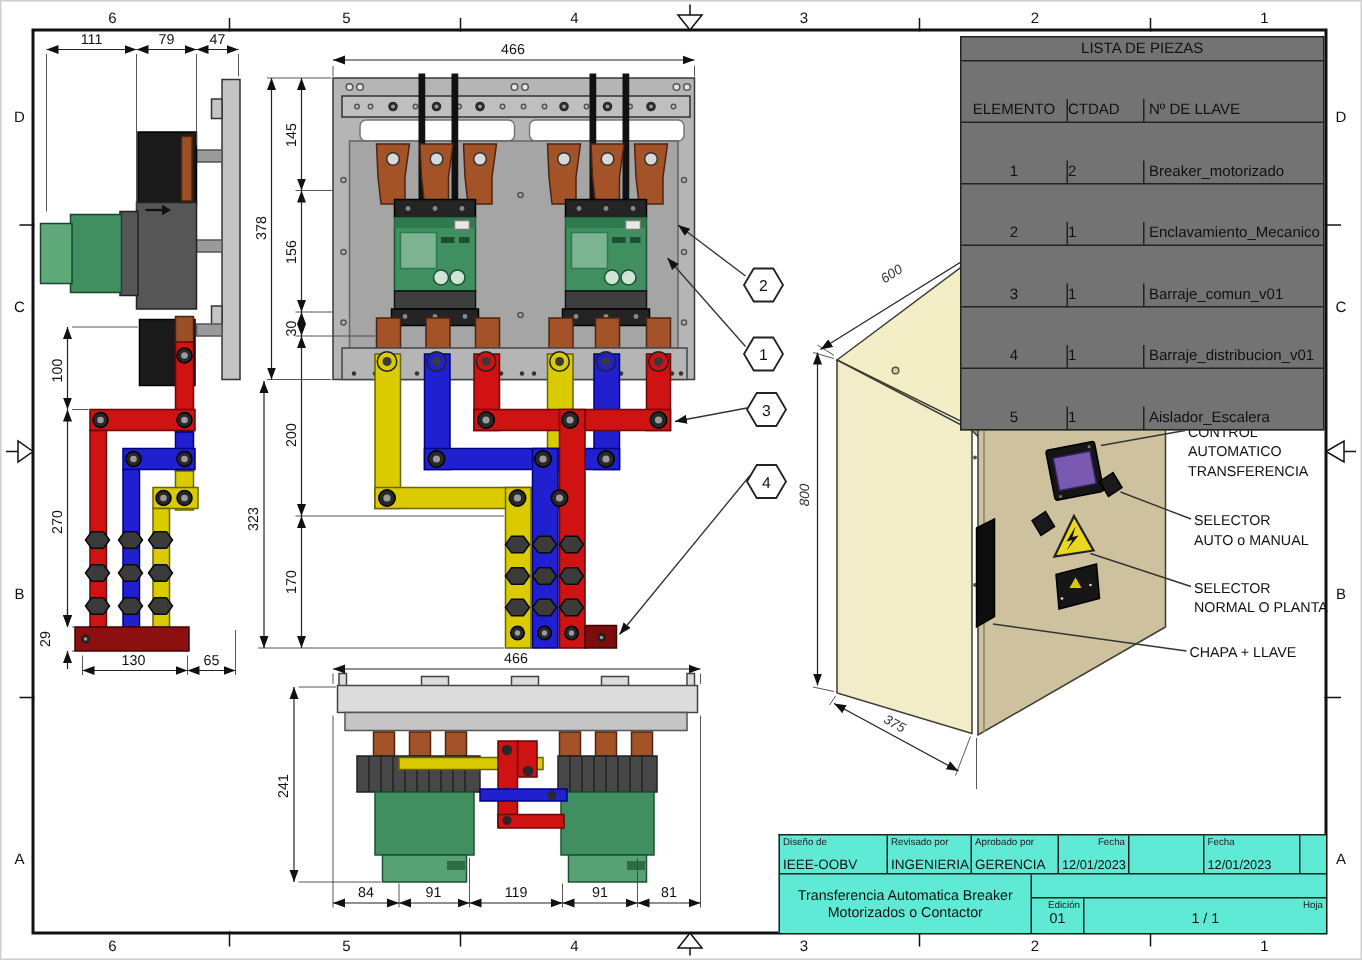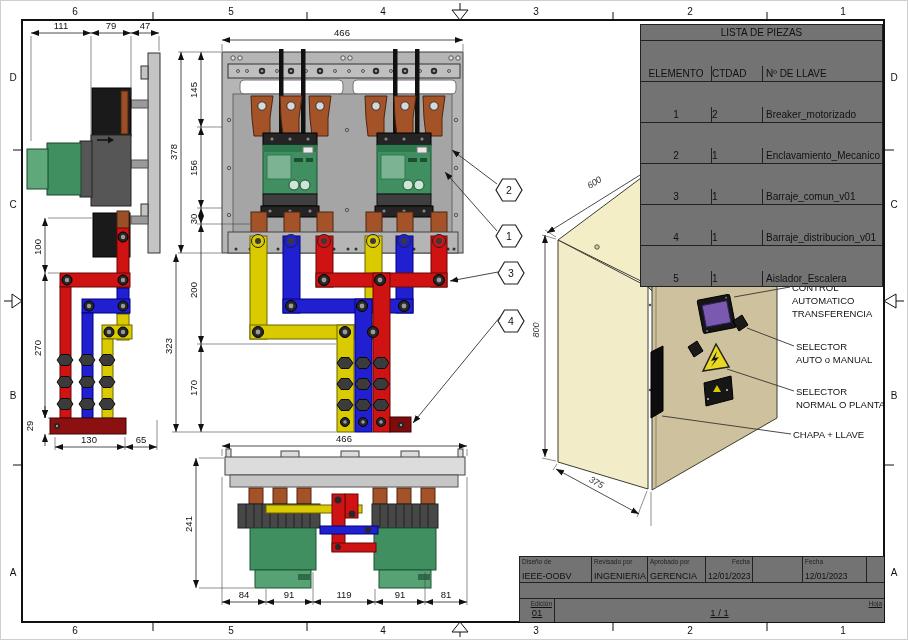--- a/index.html
+++ b/index.html
@@ -22,38 +22,38 @@
   #plist .tt{border-bottom:1px solid #222;text-align:center;height:15px;line-height:15px;}
   #plist .r{display:flex;height:15px;line-height:15px;border-bottom:1px solid #222;margin-top:25px;}
   #plist .r:last-child{border-bottom:none;}
   #plist .c1{width:70px;text-align:center;border-right:1px solid #222;}
   #plist .c2{width:50px;text-align:left;border-right:1px solid #222;}
   #plist .c3{flex:1;padding-left:3px;text-align:left;}
   #plist .hd{font-size:10px;}
 
   
   #tblock{position:absolute;left:519px;top:556px;width:365px;height:66px;
-          border-left:1.5px solid #222;border-top:1.5px solid #222;background:#737373;
+          border-left:1.5px solid #222;border-top:1.5px solid #222;background:#5eead4;
           color:#111;box-sizing:border-box;}
   .tb-top{display:flex;height:26px;border-bottom:1px solid #222;box-sizing:border-box;}
   .tb-cell{border-right:1px solid #222;box-sizing:border-box;display:flex;flex-direction:column;
            justify-content:space-between;padding:1px 2px;}
   .tb-lbl{font-size:6.5px;color:#222;display:block;}
   .tb-lbl.right{text-align:right;}
   .tb-val{font-size:9px;display:block;}
   .tb-bottom{display:flex;height:39px;}
   .tb-title{width:168px;border-right:1px solid #222;box-sizing:border-box;display:flex;
             flex-direction:column;justify-content:center;align-items:center;font-size:9.5px;}
   .tb-right{flex:1;display:flex;flex-direction:column;}
   .tb-empty{height:15px;border-bottom:1px solid #222;}
   .tb-sys{flex:1;display:flex;}
   .sys-name{width:126px;border-right:1px solid #222;box-sizing:border-box;
             font-size:10px;display:flex;align-items:center;padding-left:4px;}
   .ed,.hoja{width:35px;border-right:1px solid #222;box-sizing:border-box;display:flex;
-            flex-direction:column;padding:1px 2px;text-decoration:underline;}
+            flex-direction:column;padding:1px 2px;}
   .hoja{border-right:none;flex:1;}
   .tb-val.center{text-align:center;font-size:9.5px;}
 </style>
 </head>
 <body>
 
 <div id="sheet">
 
 <svg width="908" height="640" viewBox="0 0 908 640">
 <defs>
@@ -687,20 +687,24 @@
       <span class="tb-val" style="font-size:8.5px">12/01/2023</span>
     </div>
     <div class="tb-cell" style="width:50px"></div>
     <div class="tb-cell" style="width:64px">
       <span class="tb-lbl">Fecha</span>
       <span class="tb-val" style="font-size:8.5px">12/01/2023</span>
     </div>
     <div class="tb-cell" style="flex:1;border-right:none"></div>
   </div>
   <div class="tb-bottom">
+    <div class="tb-title">
+      <div>Transferencia Automatica Breaker</div>
+      <div>Motorizados o Contactor</div>
+    </div>
     <div class="tb-right">
       <div class="tb-empty"></div>
       <div class="tb-sys">
         <div class="ed">
           <span class="tb-lbl right">Edición</span>
           <span class="tb-val center">01</span>
         </div>
         <div class="hoja">
           <span class="tb-lbl right">Hoja</span>
           <span class="tb-val center">1 / 1</span>

